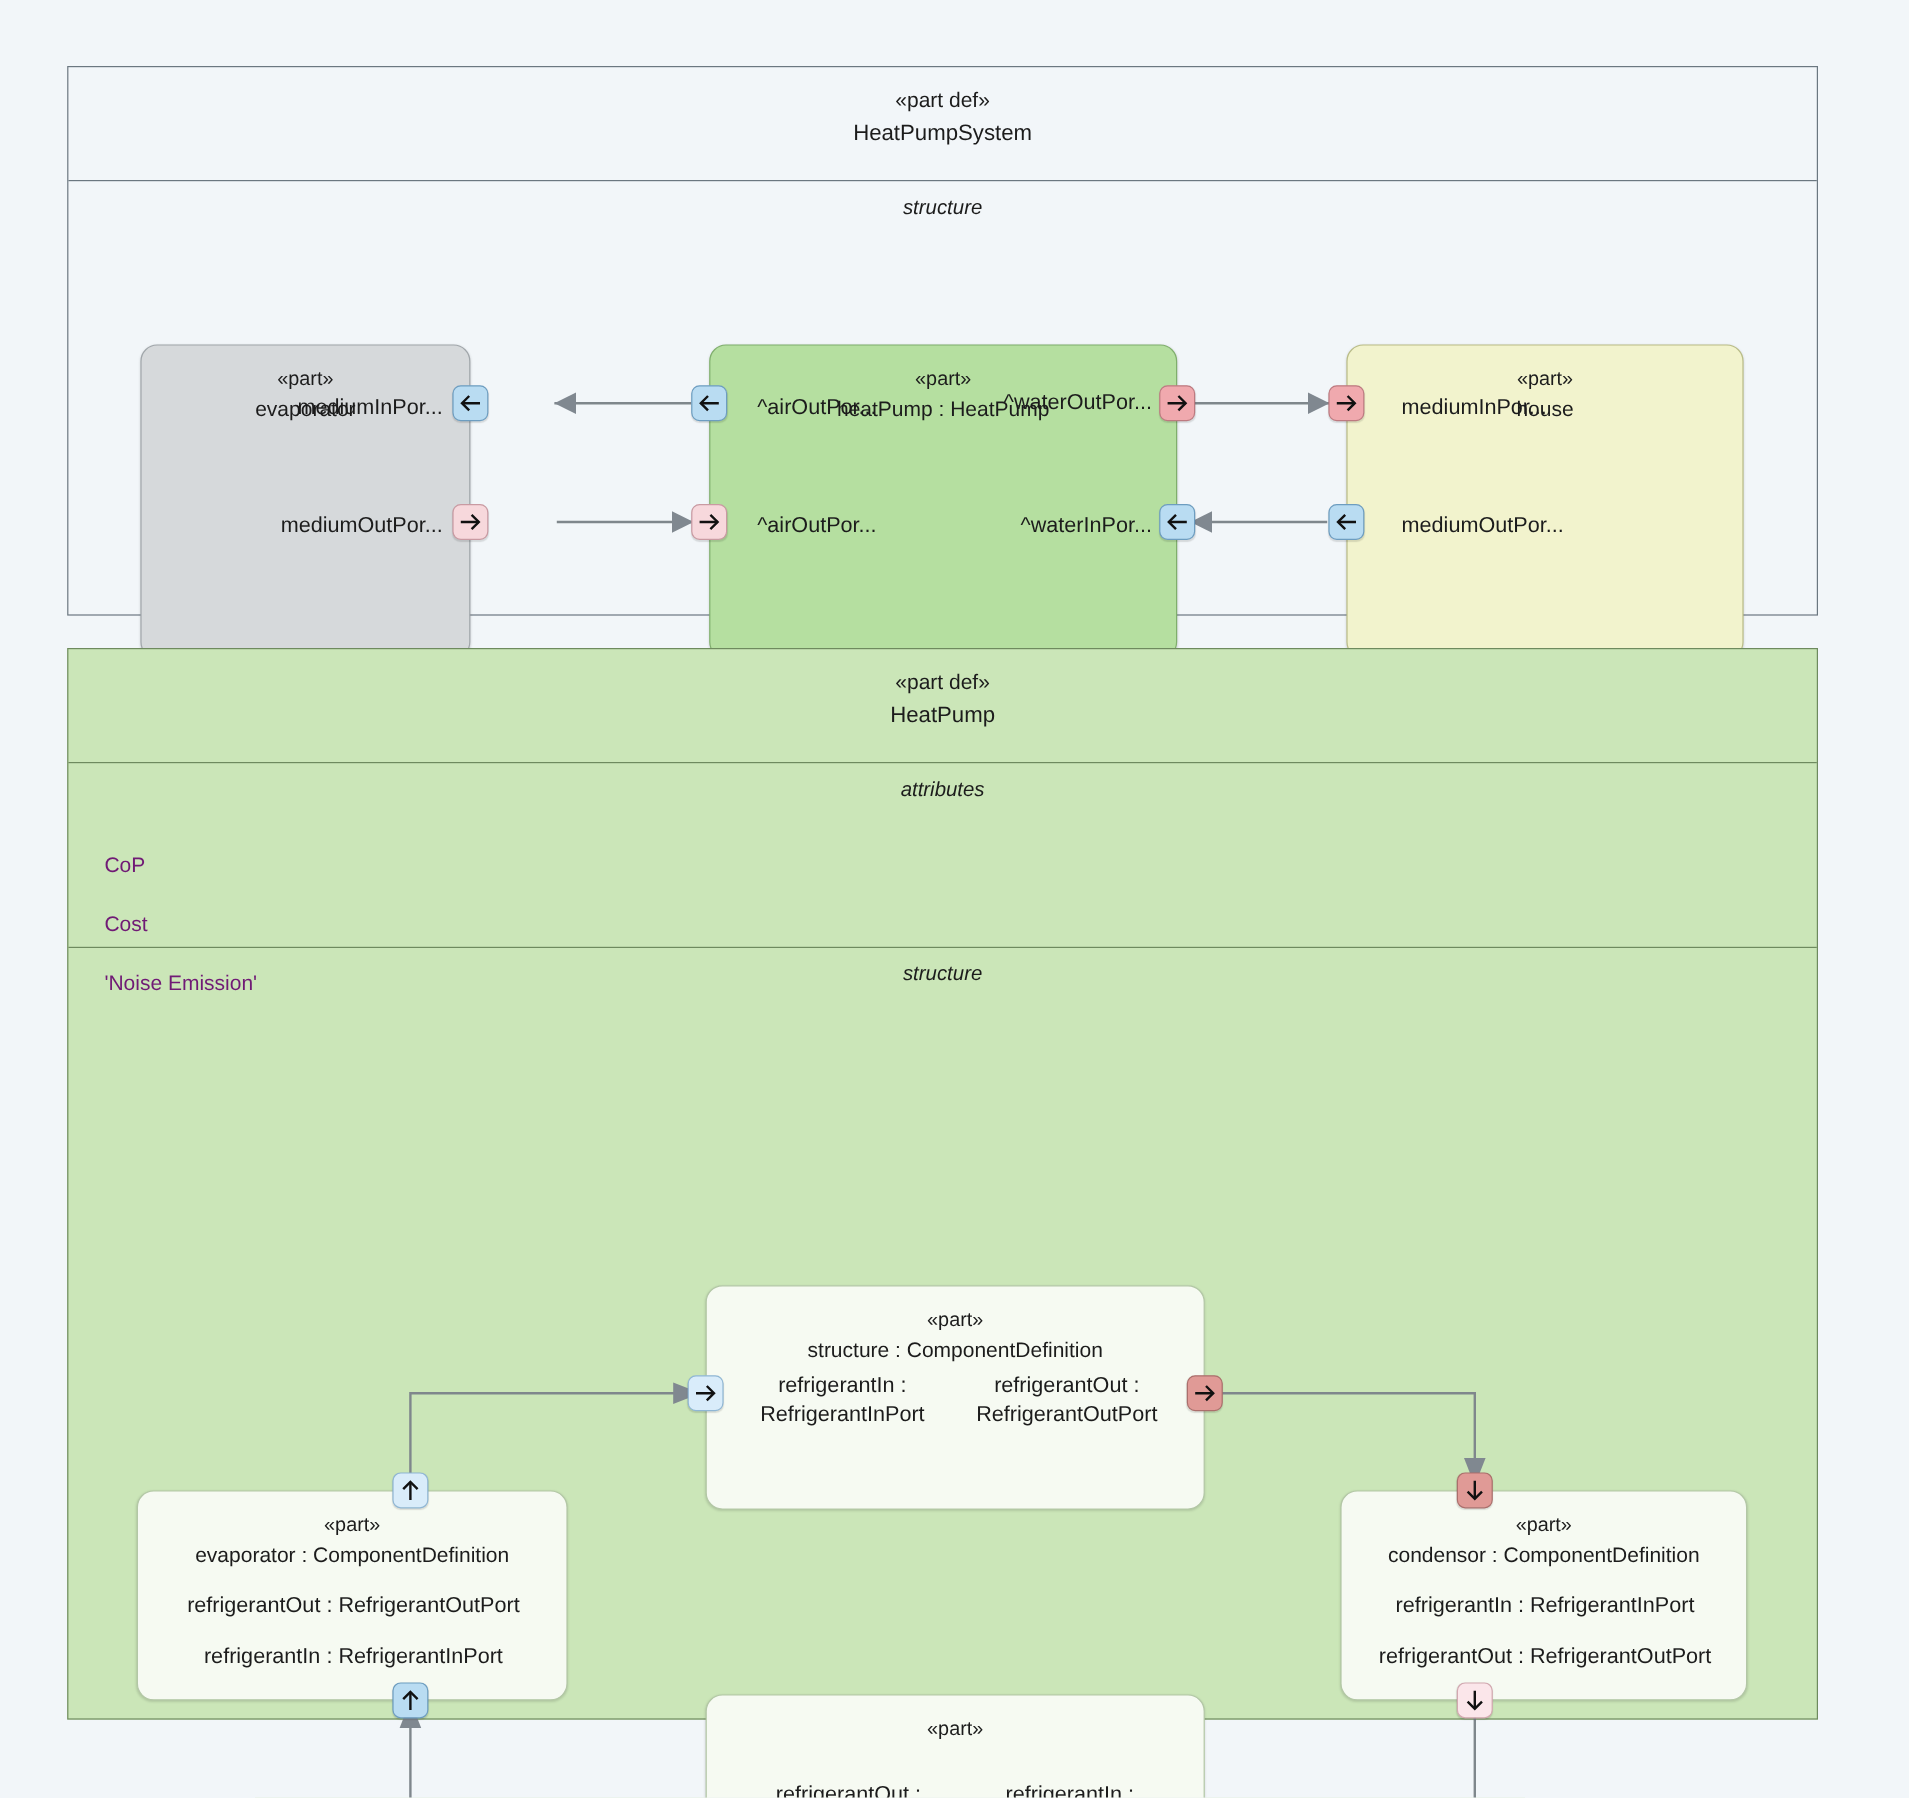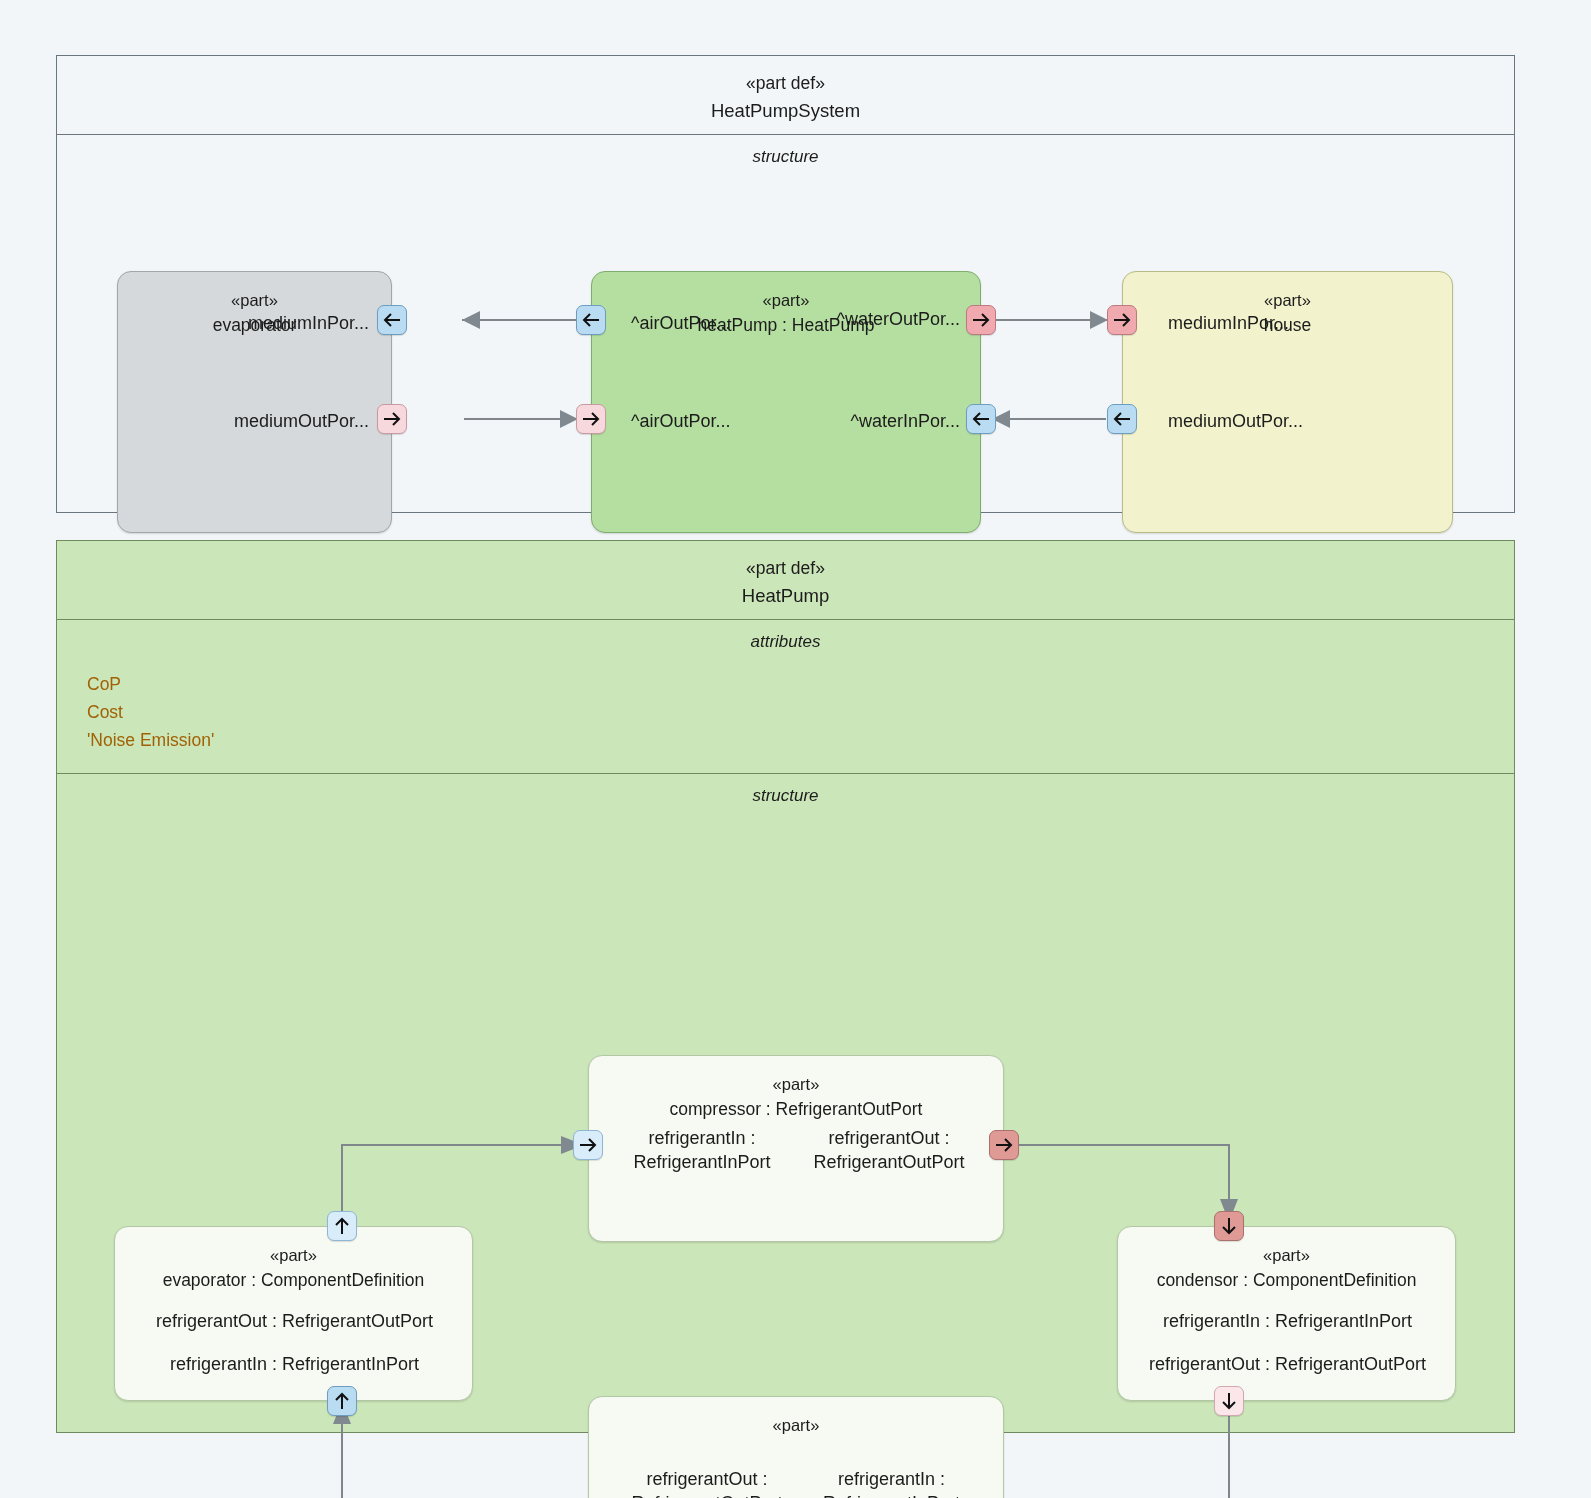--- a/index.html
+++ b/index.html
@@ -14,39 +14,39 @@
 
   
   .defbox {
     position: absolute;
     border: 1.5px solid #6b7780;
     background: #f2f6f9;
   }
   .defbox.green { background: #cbe6b8; border-color: #6e8a5e; }
   .def-header {
     text-align: center;
-    padding: 14px 0 8px;
+    padding: 14px 0 24px;
     border-bottom: 1.5px solid #6b7780;
     line-height: 1.55;
   }
   .defbox.green .def-header { border-bottom-color: #6e8a5e; }
   .def-stereo { font-size: 17.5px; color: #1c1c1c; }
   .def-name   { font-size: 18.5px; color: #1c1c1c; }
   .compartment-label {
     text-align: center;
     font-style: italic;
     font-size: 17px;
     color: #1c1c1c;
     padding-top: 12px;
   }
   .compartment {
     position: relative;
   }
   .attr-list { padding: 18px 30px 10px; }
-  .attr-item { font-size: 17.5px; color: #a16207; line-height: 1.62; }
+  .attr-item { font-size: 17.5px; color: #701a75; line-height: 1.62; margin-top: 21px; }
   .divider { height: 1.5px; background: #6e8a5e; width: 100%; }
 
   
   .partbox {
     position: absolute;
     border-radius: 14px;
     border: 1px solid #9aa3a8;
     box-shadow: 0 1px 2px rgba(0,0,0,0.13);
   }
   .part-title {
@@ -245,21 +245,21 @@
         <polygon points="957,736 980,727 980,745"></polygon>
       </svg>
       <svg class="conn" style="left:0; top:0; width:1459px; height:673px;">
         <polyline points="528,736 285,736 285,645"></polyline>
         <polygon points="285,627 276,650 294,650"></polygon>
       </svg>
 
       <div class="partbox pb-white" style="left:531px; top:281px; width:416px; height:187px;">
         <div class="part-title">
           <span class="part-stereo">«part»</span>
-          <span class="part-name">compressor : RefrigerantOutPort</span>
+          <span class="part-name">structure : ComponentDefinition</span>
         </div>
         <div class="plabel center" style="left:18px; top:71px; width:190px;">refrigerantIn :
 RefrigerantInPort</div>
         <div class="plabel center" style="right:14px; top:71px; width:200px;">refrigerantOut :
 RefrigerantOutPort</div>
       </div>
       <div class="port p-blue-lite" style="left:516px; top:356px;">
         <svg width="20" height="20" viewBox="0 0 20 20">
           <line x1="2" y1="10" x2="17" y2="10" stroke="#111" stroke-width="2"></line>
           <polyline points="11,4 17,10 11,16" stroke="#111" stroke-width="2" fill="none"></polyline>

